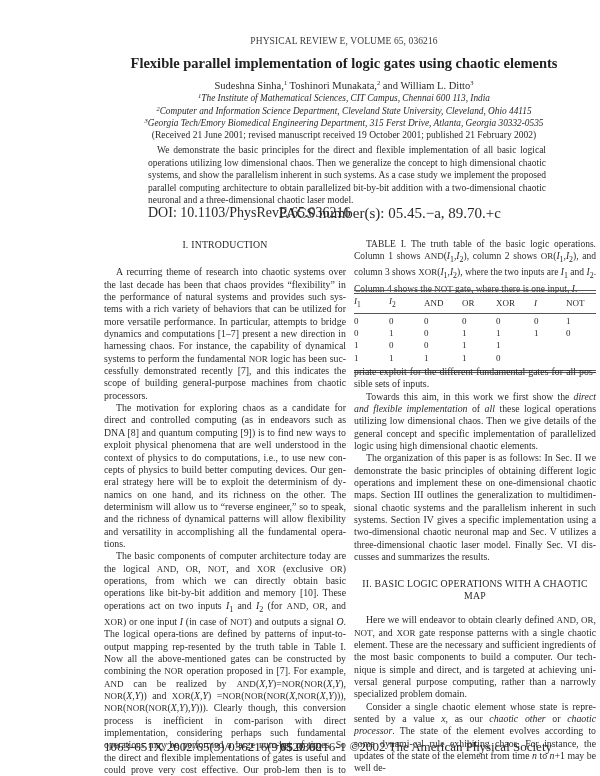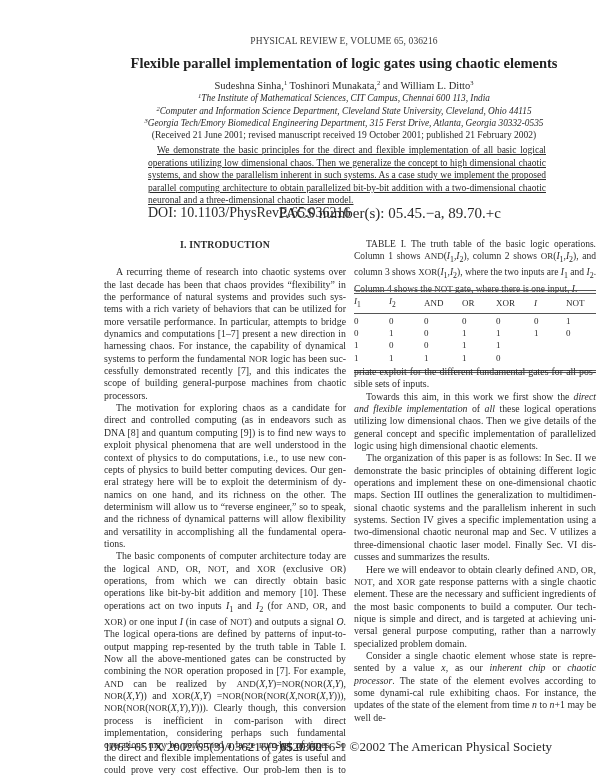--- a/index.html
+++ b/index.html
@@ -10,27 +10,27 @@
   .journal { top:36px; font-size:9.5px; letter-spacing:0.1px; color:#3a3a3a; }
   .title { top:55px; font-size:14.5px; font-weight:bold; color:#222; }
   .authors { top:80px; font-size:10.5px; }
   .aff { font-size:9.3px; font-style:italic; }
   .aff1 { top:93px; }
   .aff2 { top:106px; }
   .aff3 { top:118px; }
   .received { top:130px; font-size:9.5px; }
   sup { font-size:6.5px; vertical-align:top; position:relative; top:-1px; }
   .abstract { left:104px; width:398px; top:144px; font-size:9.5px; line-height:12.6px;
-              text-align:justify; text-indent:9px;text-decoration:underline; }
+              text-align:justify; text-indent:9px; }
   .doi { left:104px; top:205px; font-size:14px;text-align:center; }
   .pacs { right:99px; top:205px; font-size:15px; }
   .col { font-size:9.8px; line-height:12.35px; text-align:justify; hyphens:manual; }
   .colL { left:60px; width:242px; }
   .colR { left:310px; width:242px; }
-  .sec-head { font-weight:bold; font-size:9.8px; text-align:center; letter-spacing:0.2px; }
+  .sec-head { font-weight:normal; font-size:9.8px; text-align:center; letter-spacing:0.2px; }
   .p { text-indent:12px; margin:0; }
   .sc { font-variant:small-caps; font-size:9px; }
   i { font-style:italic; }
   .caption { left:310px; width:242px; top:238px; font-size:9.5px; line-height:12.3px; text-align:justify; text-indent:12px; }
   .tbl { left:310px; width:242px; top:290px; font-size:9px; }
   .rule2 { border-top:1px solid #555; border-bottom:1px solid #555; height:1.5px; }
   .rule1 { border-top:1px solid #555; }
   table { border-collapse:collapse; width:242px; }
   td, th { padding:0; text-align:left; font-weight:normal; height:12.3px; }
   th { height:18px; }
@@ -123,19 +123,20 @@
       </tr>
     </tbody>
   </table>
   <div class="rule2" style="margin-top:6px;"></div>
 </div>
 
 <div class="abs col colR" style="top:366px;">
   <p class="p" style="text-indent:0;">priate exploit for the different fundamental gates for all pos-sible sets of inputs.</p>
   <p class="p">Towards this aim, in this work we first show the <i>direct and flexible implementation</i> of <i>all</i> these logical operations utilizing low dimensional chaos. Then we give details of the general concept and specific implementation of parallelized logic using high dimensional chaotic elements.</p>
   <p class="p">The organization of this paper is as follows: In Sec. II we demonstrate the basic principles of obtaining different logic operations and implement these on one-dimensional chaotic maps. Section III outlines the generalization to multidimen-sional chaotic systems and the parallelism inherent in such systems. Section IV gives a specific implementation using a two-dimensional chaotic neuronal map and Sec. V utilizes a three-dimensional chaotic laser model. Finally Sec. VI dis-cusses and summarizes the results.</p>
+  <div class="sec-head" style="margin:14px 0 12px 0;">II. BASIC LOGIC OPERATIONS WITH A CHAOTIC MAP</div>
   <p class="p">Here we will endeavor to obtain clearly defined <span class="sc">AND</span>, <span class="sc">OR</span>, <span class="sc">NOT</span>, and <span class="sc">XOR</span> gate response patterns with a single chaotic element. These are the necessary and sufficient ingredients of the most basic components to build a computer. Our tech-nique is simple and direct, and is targeted at achieving uni-versal general purpose computing, rather than a narrowly specialized problem domain.</p>
-  <p class="p">Consider a single chaotic element whose state is repre-sented by a value <i>x</i>, as our <i>inherent chip</i> or <i>chaotic processor</i>. The state of the element evolves according to some dynami-cal rule exhibiting chaos. For instance, the updates of the state of the element from time <i>n</i> to <i>n</i>+1 may be well de-</p>
+  <p class="p">Consider a single chaotic element whose state is repre-sented by a value <i>x</i>, as our <i>chaotic other</i> or <i>chaotic processor</i>. The state of the element evolves according to some dynami-cal rule exhibiting chaos. For instance, the updates of the state of the element from time <i>n</i> to <i>n</i>+1 may be well de-</p>
 </div>
 
 <div class="abs footer fL">1063-651X/2002/65(3)/036216(9)/$20.00</div>
 <div class="abs footer fC"><b>65</b> <span>036216-1</span></div>
 <div class="abs footer fR">©2002 The American Physical Society</div>
 
 </body></html>

